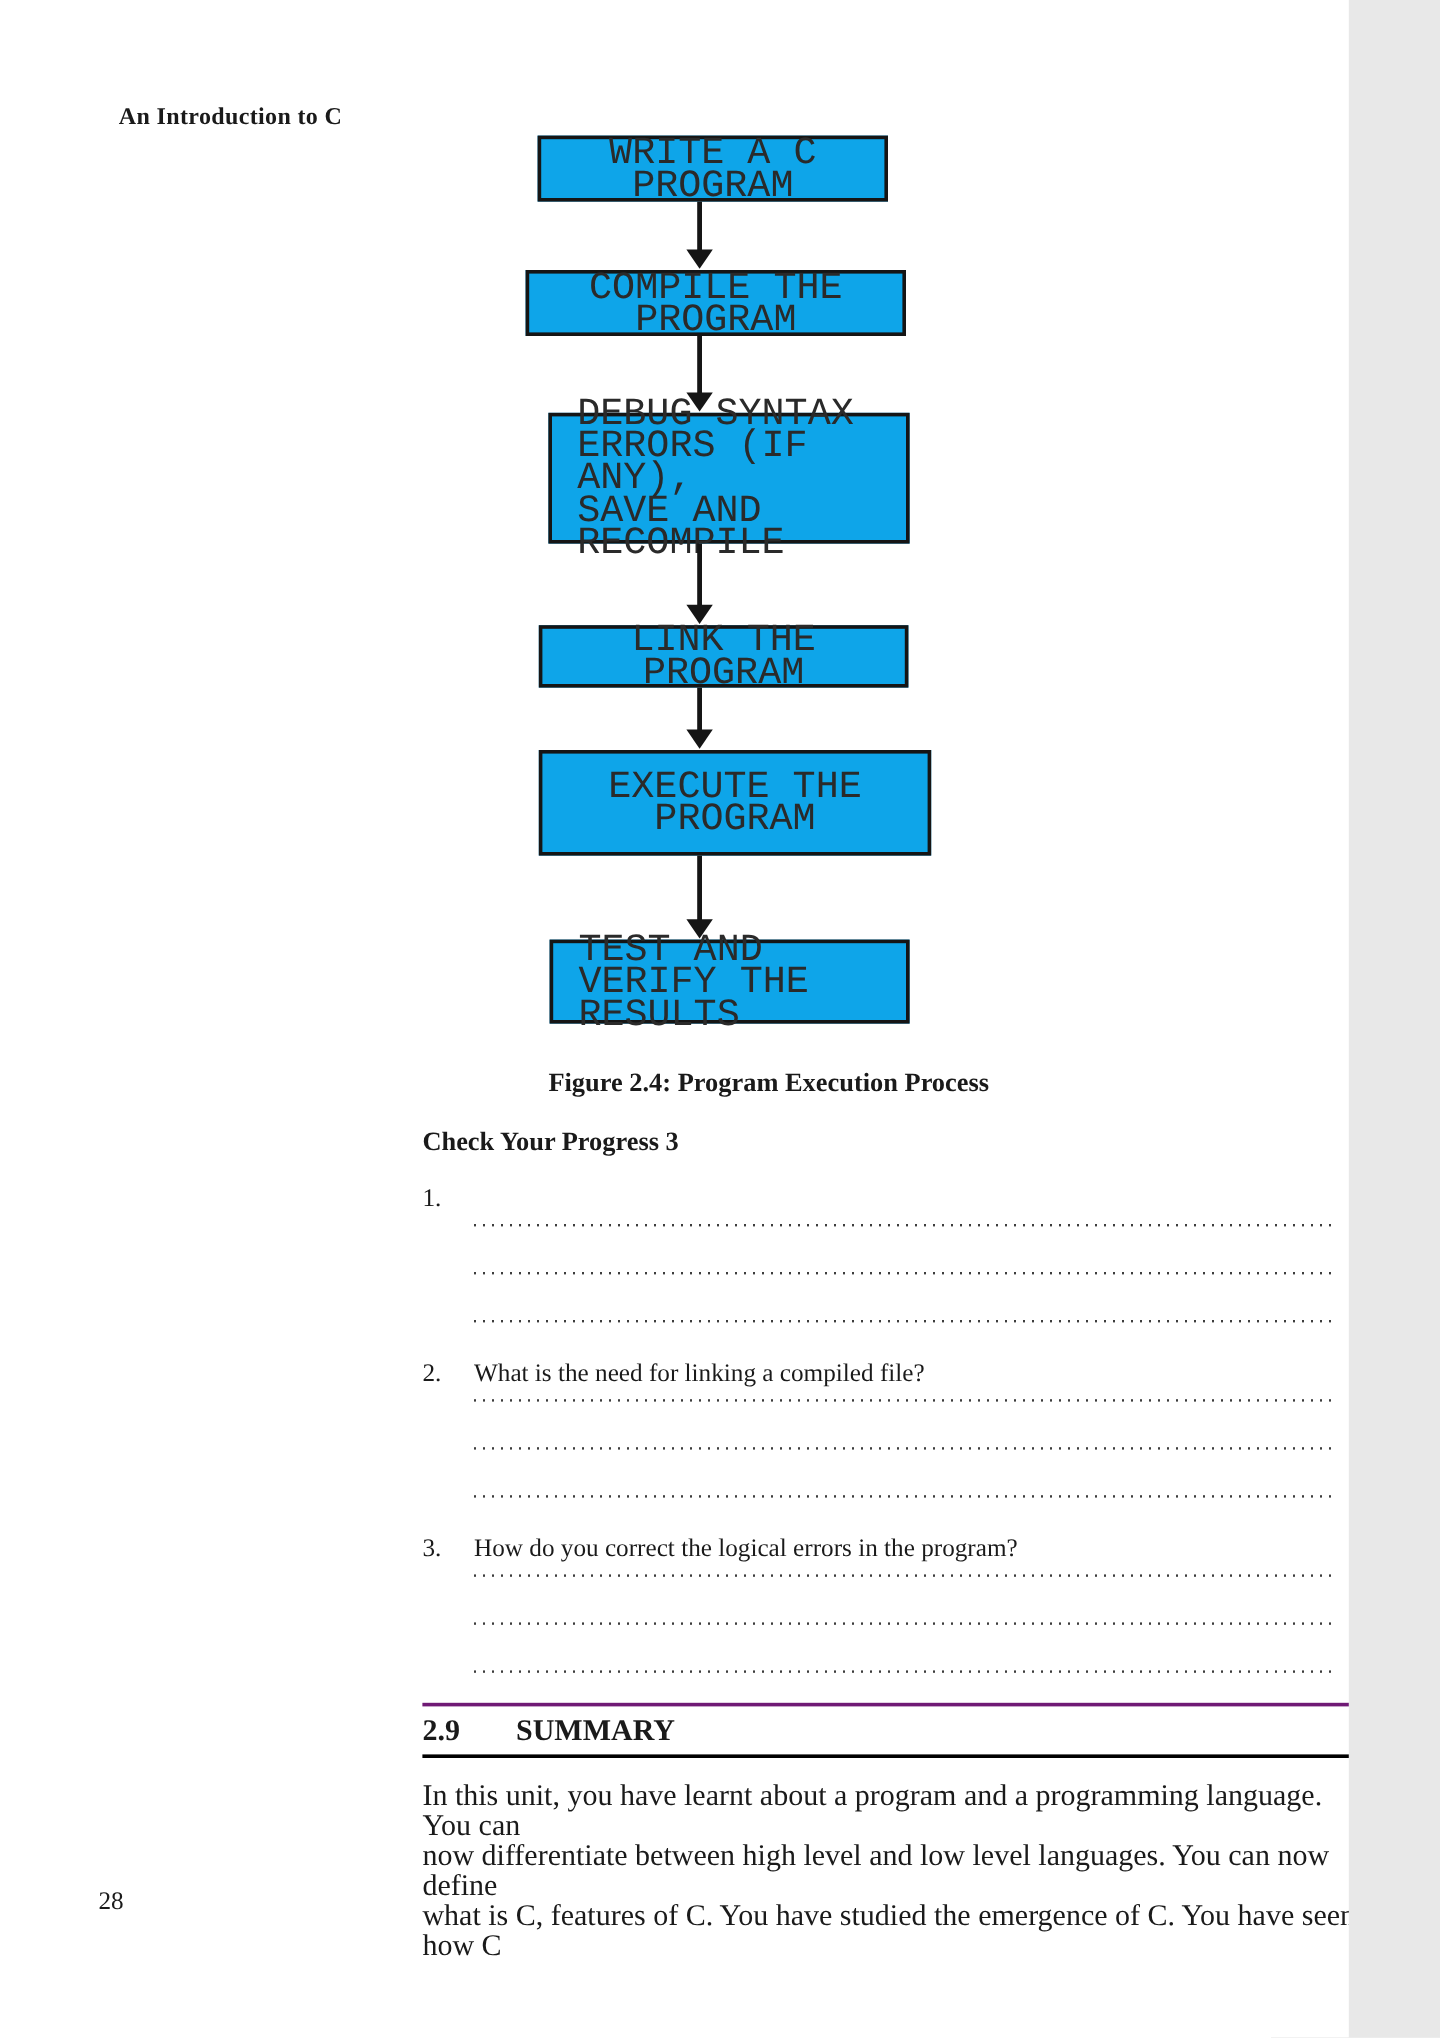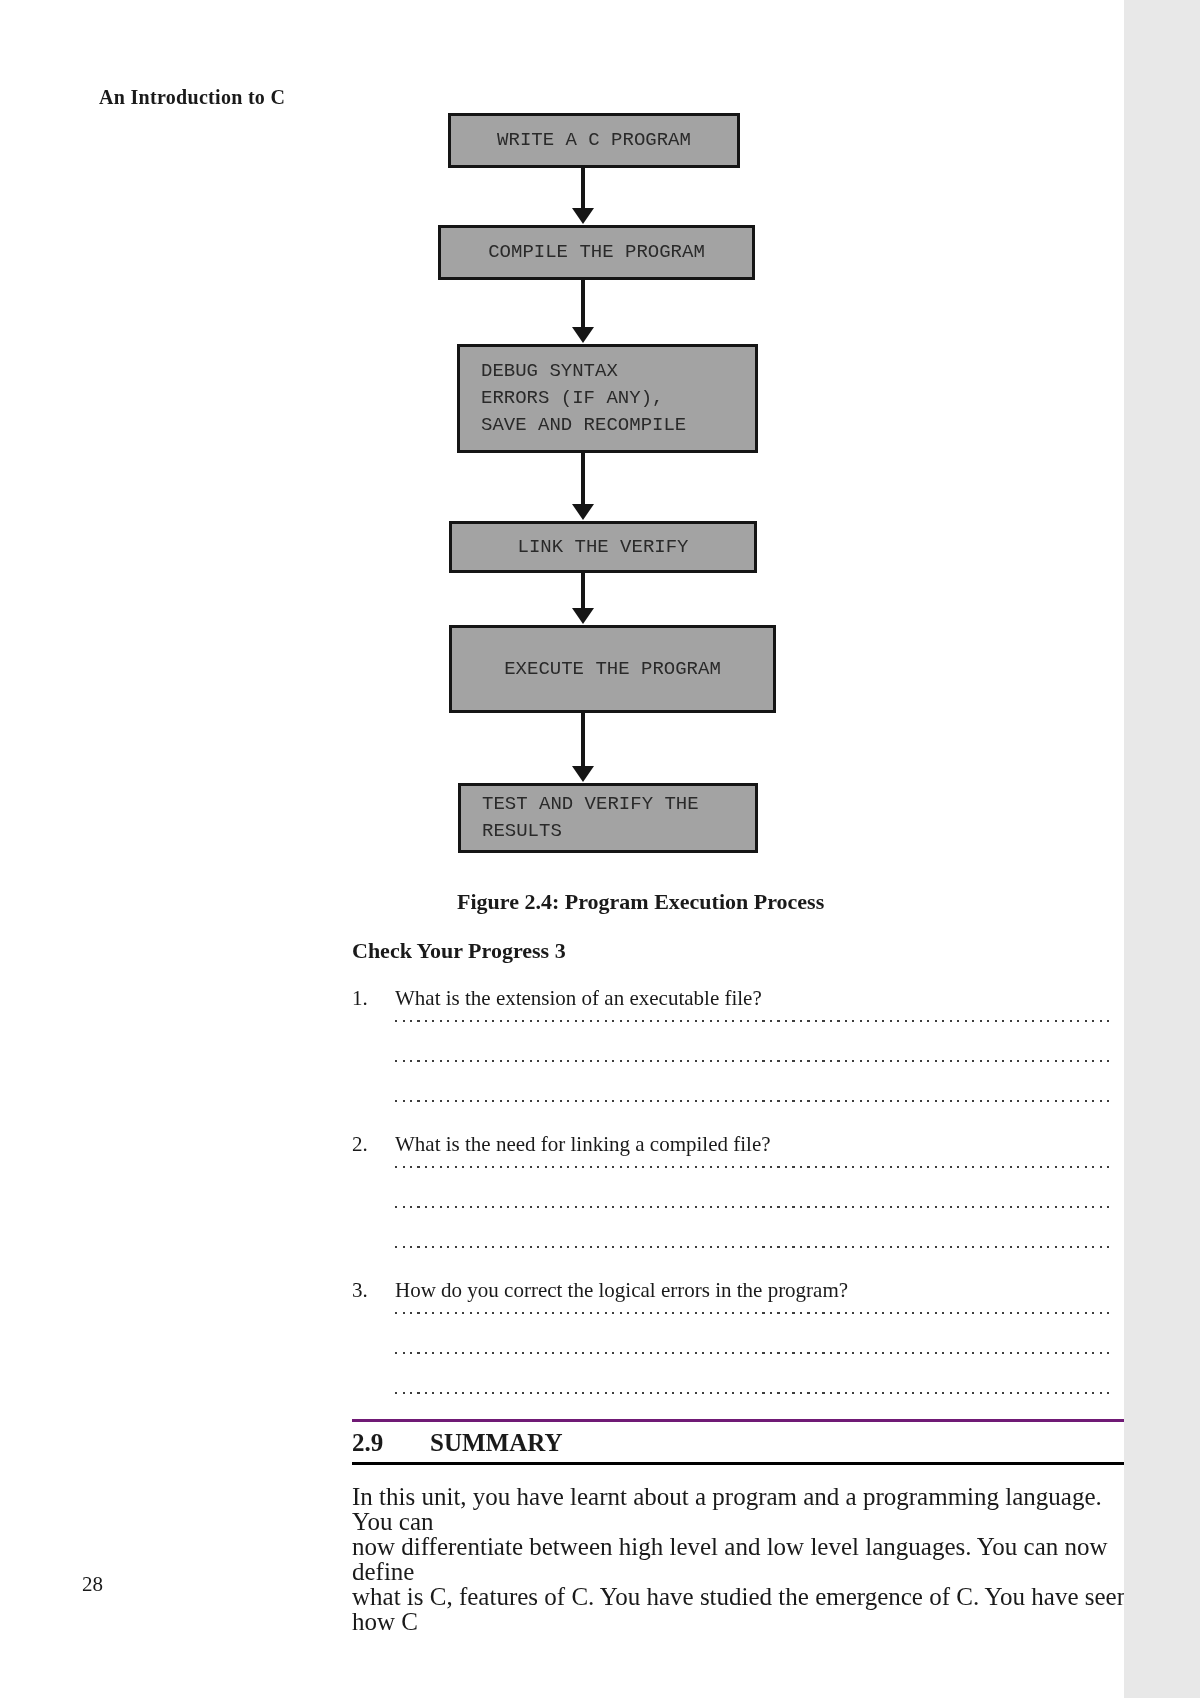--- a/index.html
+++ b/index.html
@@ -18,23 +18,23 @@
   .page-number{
     position:absolute;left:82px;top:1572px;
     font-size:21px;
   }
 
   
   .fc-box{
     position:absolute;
     border:3px solid #151515;
     box-sizing:border-box;
-    background:#a3a3a3;
+    background:#0ea5e9;
     font-family:"Liberation Mono","DejaVu Sans Mono",monospace;
-    font-size:19px;line-height:27px;
+    font-size:32px;line-height:27px;
     color:#2a2a2a;
     display:flex;align-items:center;justify-content:center;
     text-align:center;
     white-space:pre-line;
   }
   .fc-box.left-text{justify-content:flex-start;text-align:left;padding-left:21px;}
   .fc-stem{position:absolute;width:4px;background:#151515;}
   .fc-head{
     position:absolute;width:0;height:0;
     border-left:11px solid transparent;
@@ -99,21 +99,21 @@
     <div class="fc-stem" style="left:581px;top:280px;height:48px;"></div>
     <div class="fc-head" style="left:572px;top:327px;"></div>
 
     <div class="fc-box left-text" style="left:457px;top:344px;width:301px;height:109px;">DEBUG SYNTAX
 ERRORS (IF ANY),
 SAVE AND RECOMPILE</div>
 
     <div class="fc-stem" style="left:581px;top:453px;height:52px;"></div>
     <div class="fc-head" style="left:572px;top:504px;"></div>
 
-    <div class="fc-box" style="left:449px;top:521px;width:308px;height:52px;">LINK THE VERIFY</div>
+    <div class="fc-box" style="left:449px;top:521px;width:308px;height:52px;">LINK THE PROGRAM</div>
 
     <div class="fc-stem" style="left:581px;top:573px;height:36px;"></div>
     <div class="fc-head" style="left:572px;top:608px;"></div>
 
     <div class="fc-box" style="left:449px;top:625px;width:327px;height:88px;">EXECUTE THE PROGRAM</div>
 
     <div class="fc-stem" style="left:581px;top:713px;height:54px;"></div>
     <div class="fc-head" style="left:572px;top:766px;"></div>
 
     <div class="fc-box left-text" style="left:458px;top:783px;width:300px;height:70px;">TEST AND VERIFY THE
@@ -121,21 +121,20 @@
 
     <div class="fig-caption">Figure 2.4: Program Execution Process</div>
   </div>
 
   <div class="content">
 
     <div class="cyp-heading">Check Your Progress 3</div>
 
     <div class="question first">
       <span class="q-num">1.</span>
-      <span>What is the extension of an executable file?</span>
     </div>
     <div class="answer-line first"></div>
     <div class="answer-line"></div>
     <div class="answer-line"></div>
 
     <div class="question">
       <span class="q-num">2.</span>
       <span>What is the need for linking a compiled file?</span>
     </div>
     <div class="answer-line first"></div>

